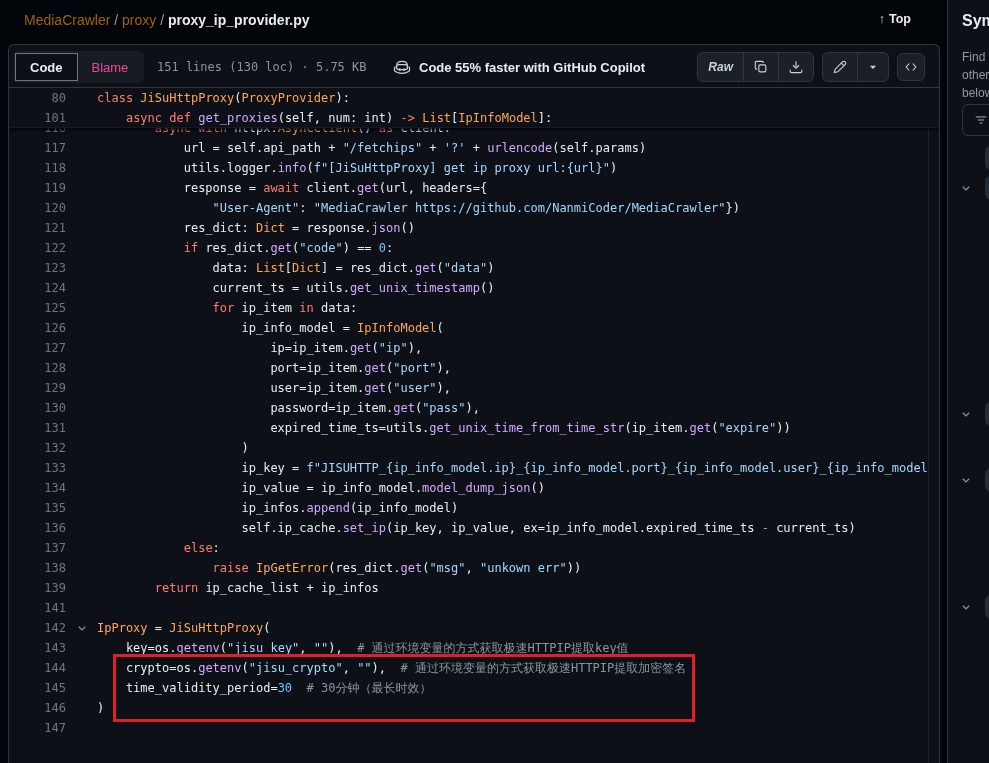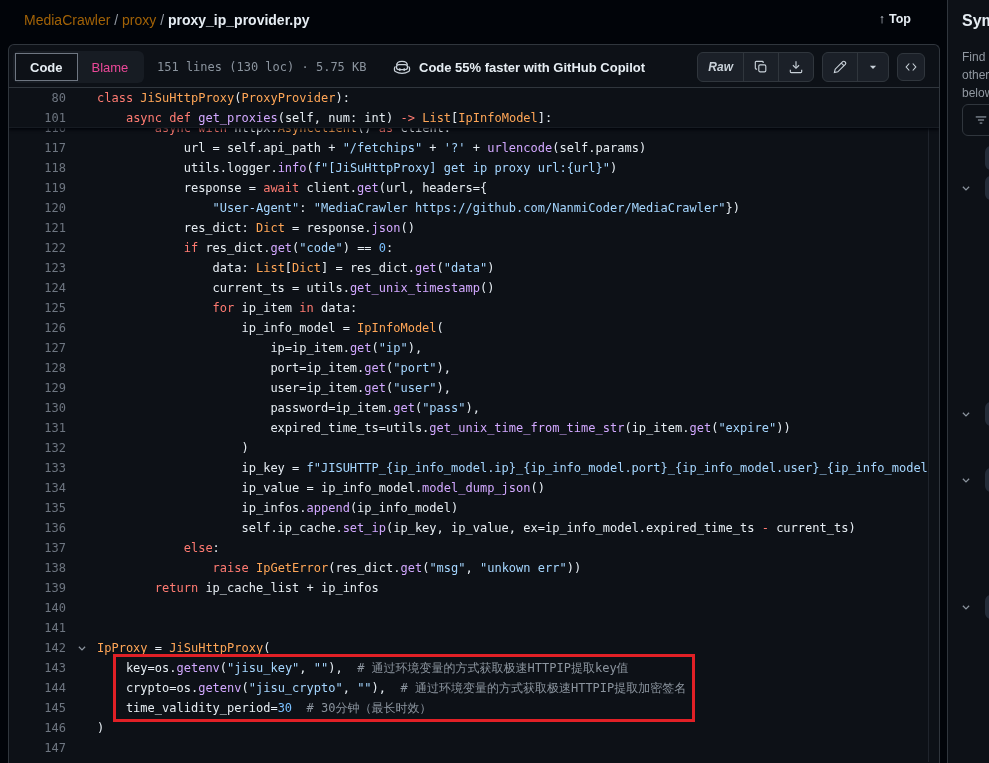--- a/index.html
+++ b/index.html
@@ -168,21 +168,20 @@
         <div class="code-line"><span class="ln">130</span><span class="gut"></span><span class="codetxt"><span class="tk-p">                        password=ip_item.</span><span class="tk-f">get</span><span class="tk-p">(</span><span class="tk-s">"pass"</span><span class="tk-p">),</span></span></div>
         <div class="code-line"><span class="ln">131</span><span class="gut"></span><span class="codetxt"><span class="tk-p">                        expired_time_ts=utils.</span><span class="tk-f">get_unix_time_from_time_str</span><span class="tk-p">(ip_item.</span><span class="tk-f">get</span><span class="tk-p">(</span><span class="tk-s">"expire"</span><span class="tk-p">))</span></span></div>
         <div class="code-line"><span class="ln">132</span><span class="gut"></span><span class="codetxt"><span class="tk-p">                    )</span></span></div>
         <div class="code-line"><span class="ln">133</span><span class="gut"></span><span class="codetxt"><span class="tk-p">                    ip_key = </span><span class="tk-s">f"JISUHTTP_{ip_info_model.ip}_{ip_info_model.port}_{ip_info_model.user}_{ip_info_model</span></span></div>
         <div class="code-line"><span class="ln">134</span><span class="gut"></span><span class="codetxt"><span class="tk-p">                    ip_value = ip_info_model.</span><span class="tk-f">model_dump_json</span><span class="tk-p">()</span></span></div>
         <div class="code-line"><span class="ln">135</span><span class="gut"></span><span class="codetxt"><span class="tk-p">                    ip_infos.</span><span class="tk-f">append</span><span class="tk-p">(ip_info_model)</span></span></div>
         <div class="code-line"><span class="ln">136</span><span class="gut"></span><span class="codetxt"><span class="tk-p">                    self.ip_cache.</span><span class="tk-f">set_ip</span><span class="tk-p">(ip_key, ip_value, ex=ip_info_model.expired_time_ts </span><span class="tk-k">-</span><span class="tk-p"> current_ts)</span></span></div>
         <div class="code-line"><span class="ln">137</span><span class="gut"></span><span class="codetxt"><span class="tk-p">            </span><span class="tk-k">else</span><span class="tk-p">:</span></span></div>
         <div class="code-line"><span class="ln">138</span><span class="gut"></span><span class="codetxt"><span class="tk-p">                </span><span class="tk-k">raise</span><span class="tk-p"> </span><span class="tk-t">IpGetError</span><span class="tk-p">(res_dict.</span><span class="tk-f">get</span><span class="tk-p">(</span><span class="tk-s">"msg"</span><span class="tk-p">, </span><span class="tk-s">"unkown err"</span><span class="tk-p">))</span></span></div>
         <div class="code-line"><span class="ln">139</span><span class="gut"></span><span class="codetxt"><span class="tk-p">        </span><span class="tk-k">return</span><span class="tk-p"> ip_cache_list + ip_infos</span></span></div>
-        <div class="code-line"><span class="ln">140</span><span class="gut"></span><span class="codetxt"></span></div>
         <div class="code-line"><span class="ln">141</span><span class="gut"></span><span class="codetxt"></span></div>
         <div class="code-line"><span class="ln">142</span><span class="gut"><svg width="10" height="10" viewBox="0 0 16 16" fill="none" stroke="#8b949e" stroke-width="2">
               <path d="M3 6l5 5 5-5"></path>
             </svg></span><span class="codetxt"><span class="tk-t">IpProxy</span><span class="tk-p"> = </span><span class="tk-t">JiSuHttpProxy</span><span class="tk-p">(</span></span></div>
         <div class="code-line"><span class="ln">143</span><span class="gut"></span><span class="codetxt"><span class="tk-p">    key=os.</span><span class="tk-f">getenv</span><span class="tk-p">(</span><span class="tk-s">"jisu_key"</span><span class="tk-p">, </span><span class="tk-s">""</span><span class="tk-p">),  </span><span class="tk-c"># 通过环境变量的方式获取极速HTTPIP提取key值</span></span></div>
         <div class="code-line"><span class="ln">144</span><span class="gut"></span><span class="codetxt"><span class="tk-p">    crypto=os.</span><span class="tk-f">getenv</span><span class="tk-p">(</span><span class="tk-s">"jisu_crypto"</span><span class="tk-p">, </span><span class="tk-s">""</span><span class="tk-p">),  </span><span class="tk-c"># 通过环境变量的方式获取极速HTTPIP提取加密签名</span></span></div>
         <div class="code-line"><span class="ln">145</span><span class="gut"></span><span class="codetxt"><span class="tk-p">    time_validity_period=</span><span class="tk-n">30</span><span class="tk-p">  </span><span class="tk-c"># 30分钟（最长时效）</span></span></div>
         <div class="code-line"><span class="ln">146</span><span class="gut"></span><span class="codetxt"><span class="tk-p">)</span></span></div>
         <div class="code-line"><span class="ln">147</span><span class="gut"></span><span class="codetxt"></span></div>
       </div>

